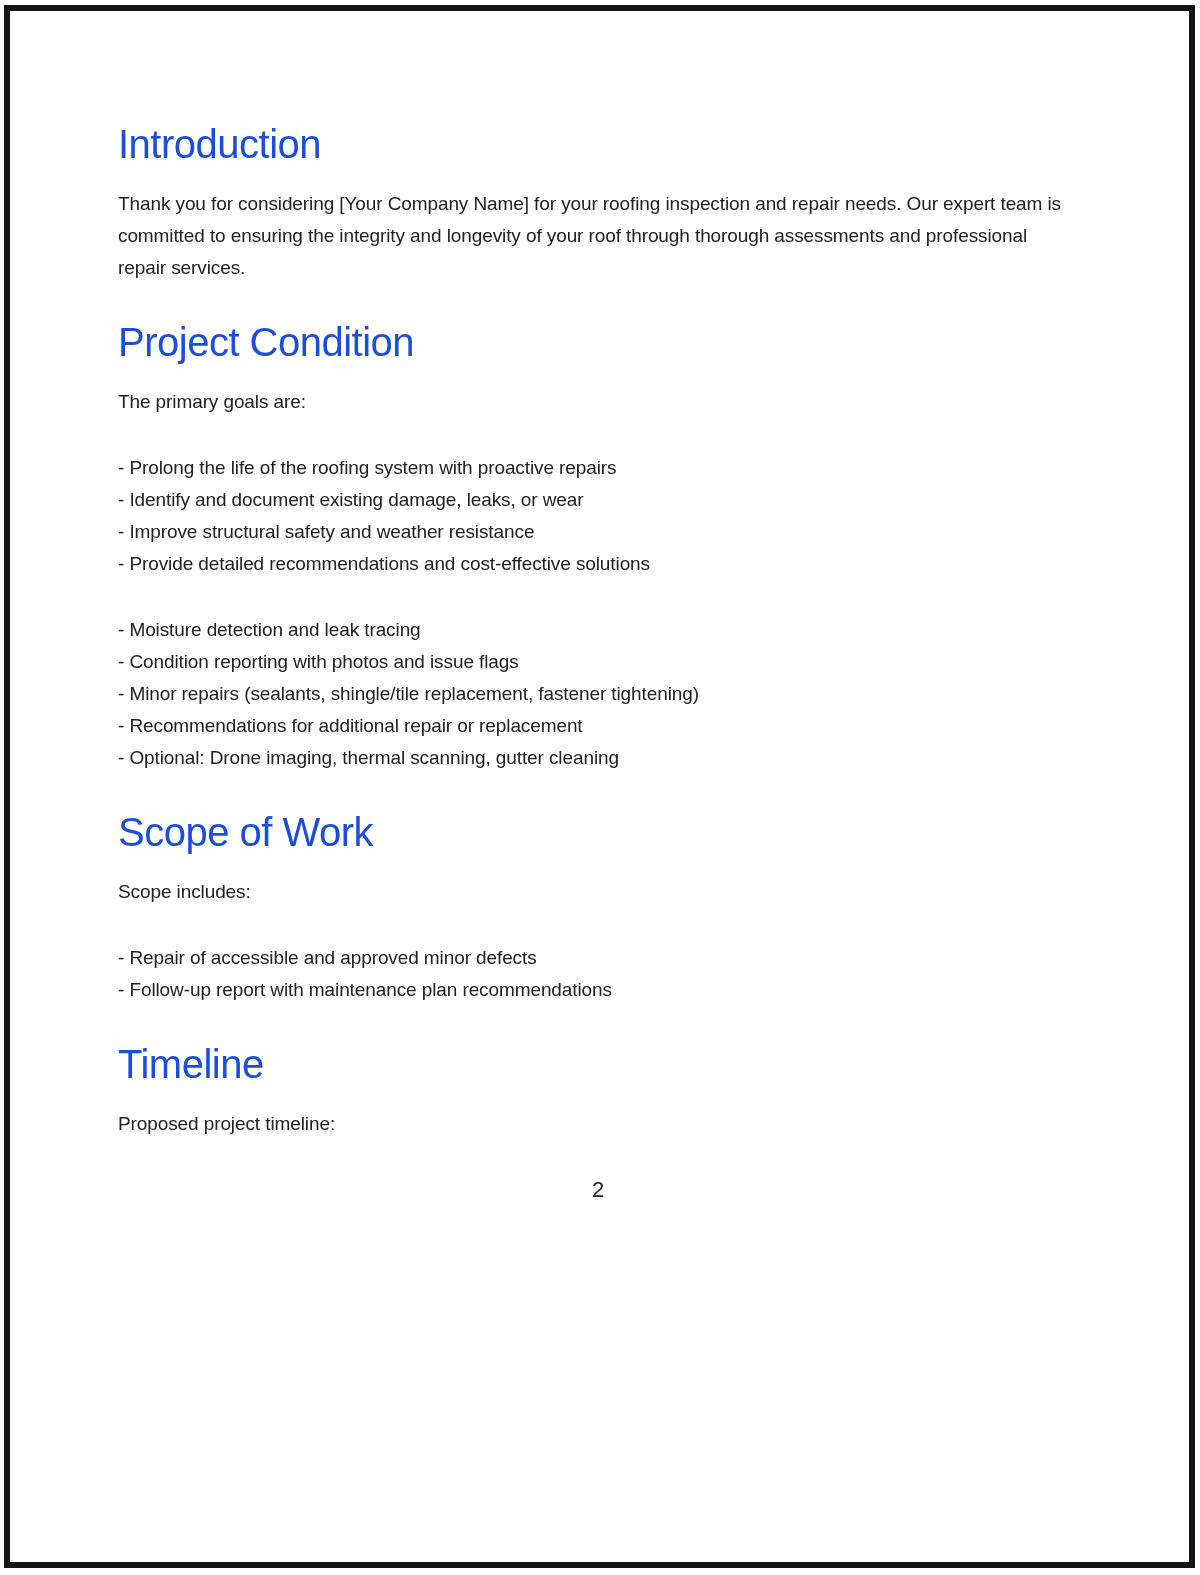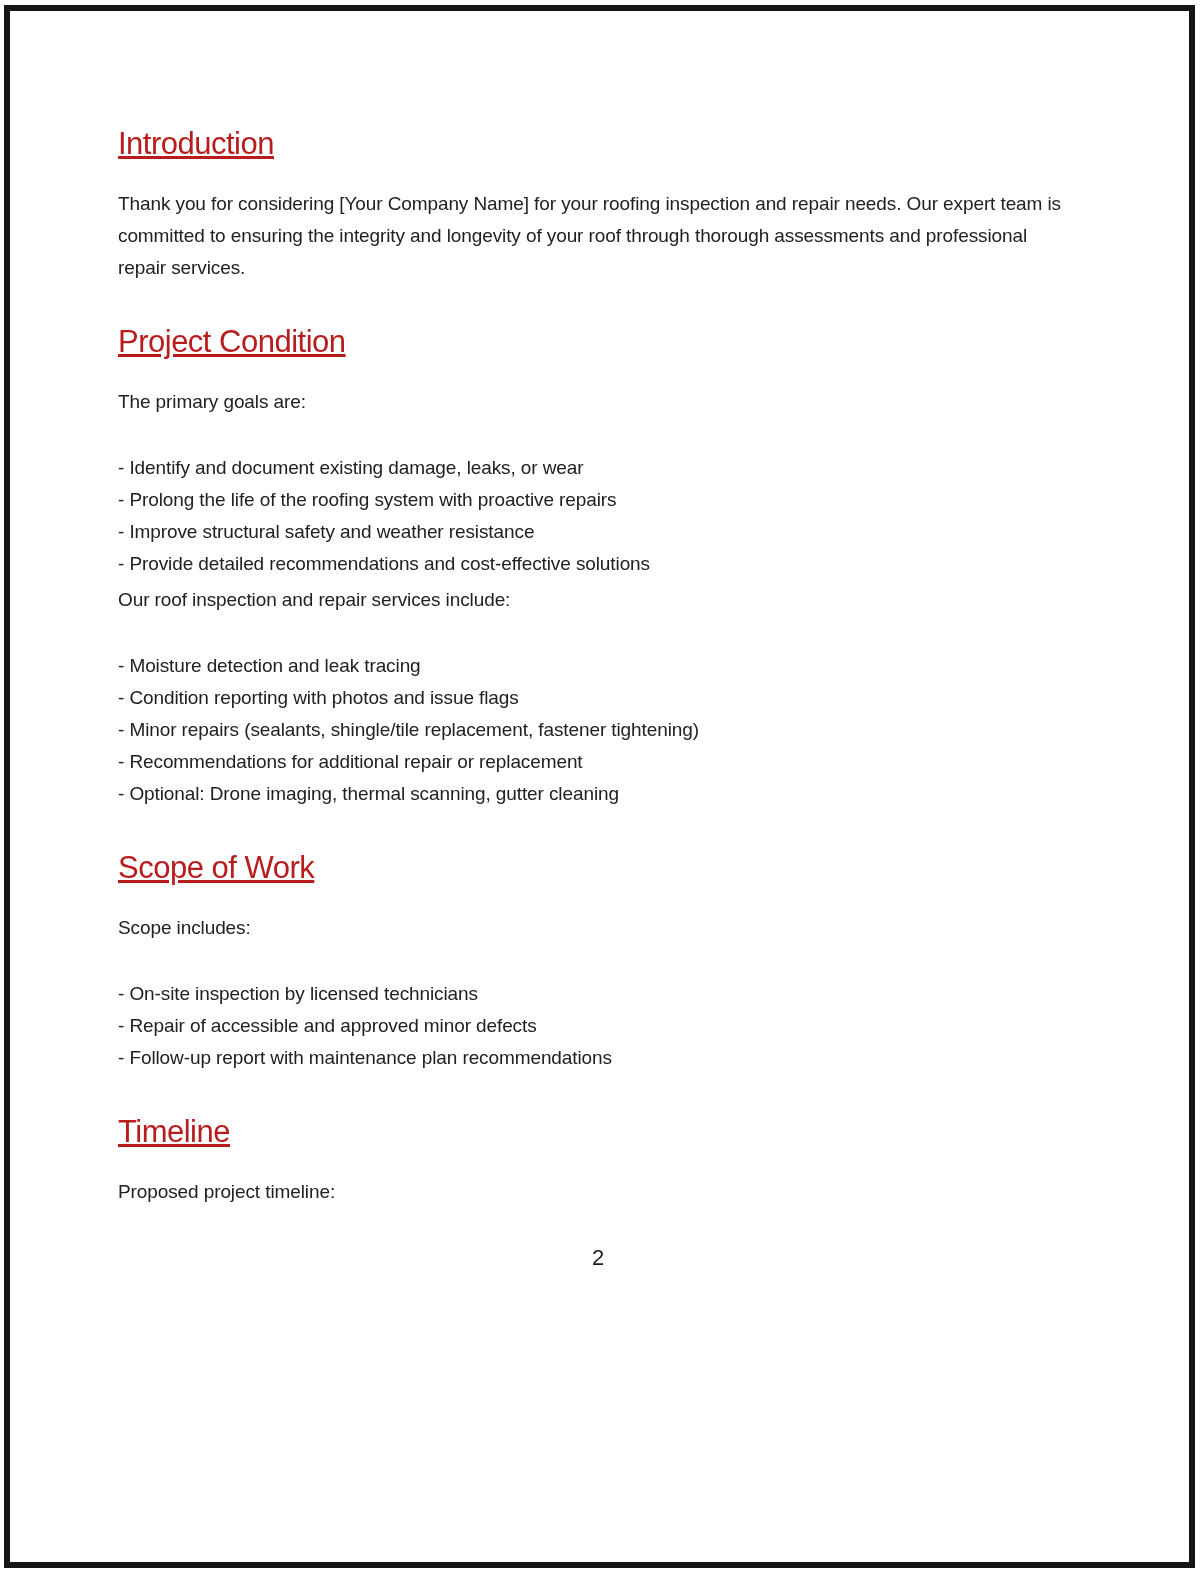--- a/index.html
+++ b/index.html
@@ -31,26 +31,25 @@
     color: #212121;
     font-size: 19px;
     line-height: 32px;
     letter-spacing: -0.1px;
   }
   section {
     margin: 0;
   }
   h1.doc-heading {
     font-weight: 400;
-    font-size: 31px;
+    font-size: 40px;
     line-height: 48px;
     letter-spacing: -0.5px;
-    color: #b91c1c;
+    color: #1d4ed8;
     margin: 34px 0 20px 0;
-    text-decoration: underline;
   }
   .content > section:first-child h1.doc-heading {
     margin-top: 0;
   }
   p.doc-para {
     margin: 4px 0 34px 0;
   }
   ul.dash-list {
     list-style: none;
     margin: 34px 0 0 0;
@@ -77,43 +76,41 @@
 
     <section>
       <h1 class="doc-heading">Introduction</h1>
       <p class="doc-para">Thank you for considering [Your Company Name] for your roofing inspection and repair needs. Our expert team is committed to ensuring the integrity and longevity of your roof through thorough assessments and professional repair services.</p>
     </section>
 
     <section>
       <h1 class="doc-heading">Project Condition</h1>
       <p class="doc-para">The primary goals are:</p>
       <ul class="dash-list">
+        <li>- Prolong the life of the roofing system with proactive repairs</li>
         <li>- Identify and document existing damage, leaks, or wear</li>
-        <li>- Prolong the life of the roofing system with proactive repairs</li>
         <li>- Improve structural safety and weather resistance</li>
         <li>- Provide detailed recommendations and cost-effective solutions</li>
       </ul>
     </section>
 
     <section>
-      <p class="doc-para">Our roof inspection and repair services include:</p>
       <ul class="dash-list">
         <li>- Moisture detection and leak tracing</li>
         <li>- Condition reporting with photos and issue flags</li>
         <li>- Minor repairs (sealants, shingle/tile replacement, fastener tightening)</li>
         <li>- Recommendations for additional repair or replacement</li>
         <li>- Optional: Drone imaging, thermal scanning, gutter cleaning</li>
       </ul>
     </section>
 
     <section>
       <h1 class="doc-heading">Scope of Work</h1>
       <p class="doc-para">Scope includes:</p>
       <ul class="dash-list">
-        <li>- On-site inspection by licensed technicians</li>
         <li>- Repair of accessible and approved minor defects</li>
         <li>- Follow-up report with maintenance plan recommendations</li>
       </ul>
     </section>
 
     <section>
       <h1 class="doc-heading">Timeline</h1>
       <p class="doc-para">Proposed project timeline:</p>
     </section>
 

